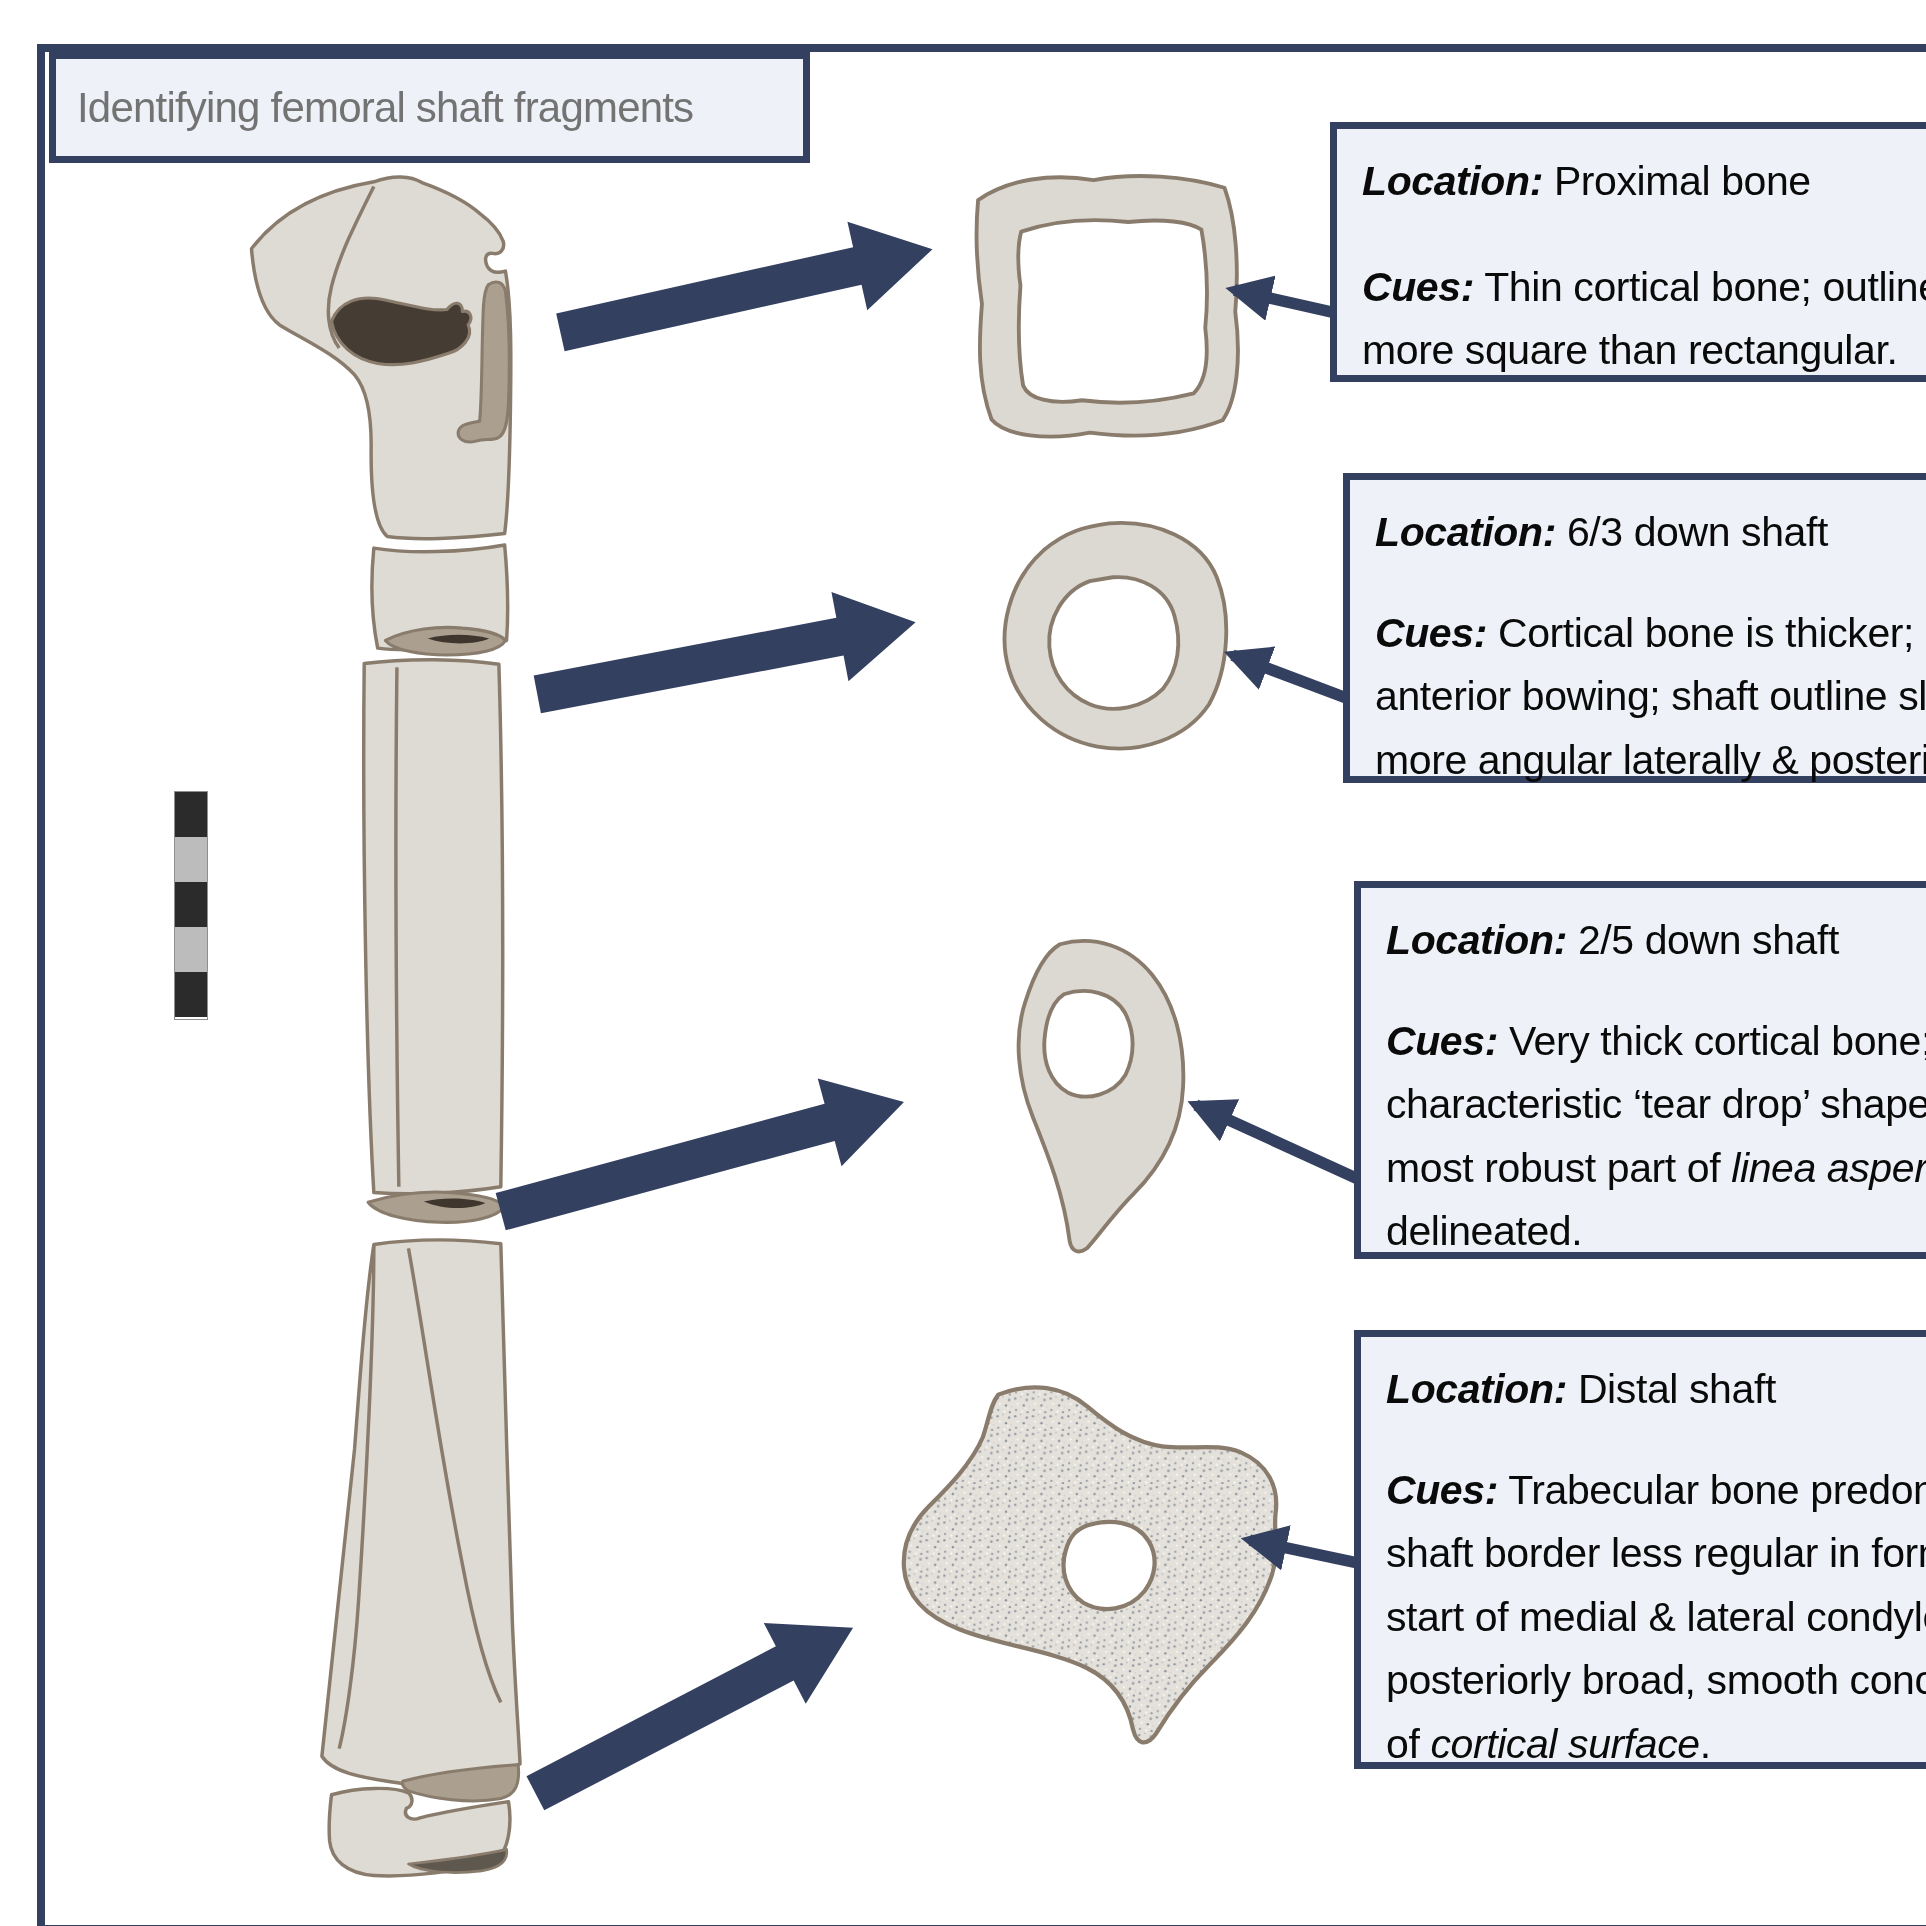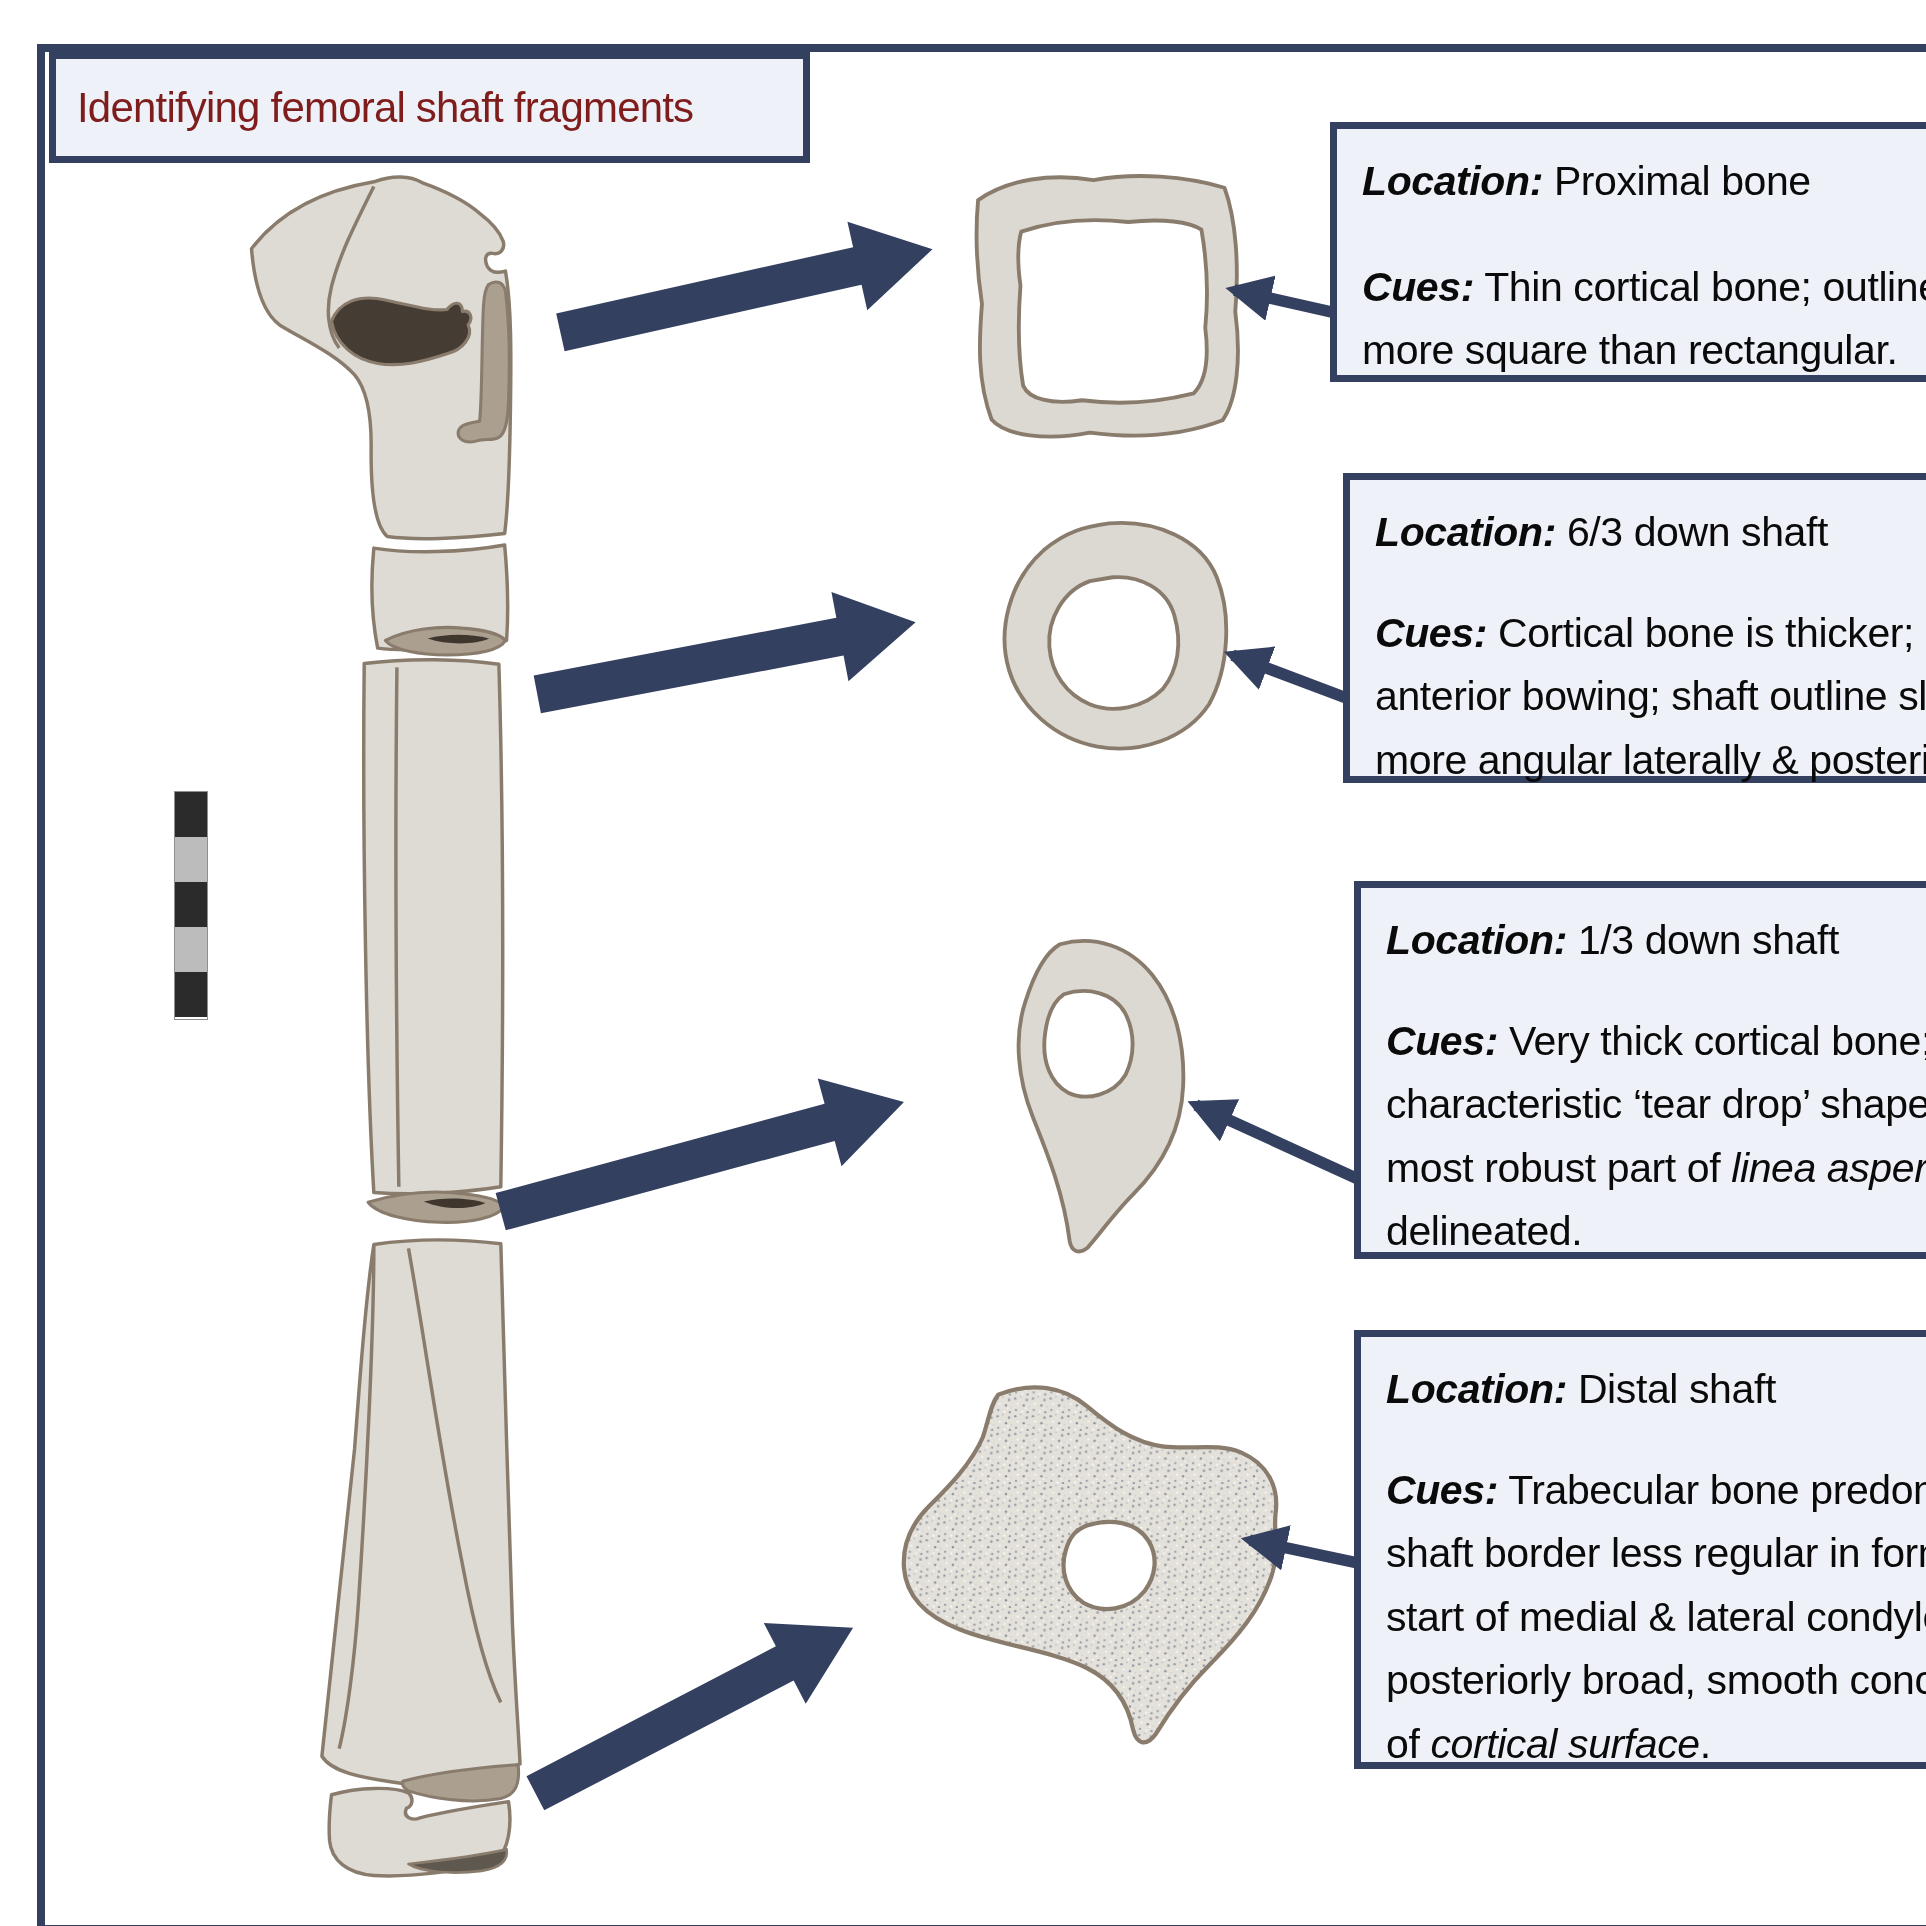--- a/index.html
+++ b/index.html
@@ -3,21 +3,21 @@
 <meta charset="utf-8">
 <style>
   html,body{margin:0;padding:0;width:2542px;height:1965px;background:#ffffff;
     font-family:"Liberation Sans", sans-serif; position:relative; overflow:hidden;}
   .abs{position:absolute;}
   
   #outer-frame{left:37px;top:44px;width:2461px;height:1873px;border:8.5px solid #344060;background:#ffffff;}
   
   #title-box{left:49px;top:52px;width:761px;height:111px;border:7.7px solid #344060;background:#eef2f8;
     display:flex;align-items:center;padding-left:21px;box-sizing:border-box;}
-  #title-box .t{font-size:42px;color:#7f1d1d;letter-spacing:-0.8px;}
+  #title-box .t{font-size:42px;color:#737373;letter-spacing:-0.8px;}
   
   .callout{border:7.7px solid #344060;background:#eef2f8;box-sizing:border-box;
     padding:21px 25px;color:#0a0a0a;}
   .callout p{margin:0;font-size:41px;line-height:1.55;letter-spacing:-0.4px;}
   .callout p.cues{margin-top:42px;}
   .callout b{font-weight:bold;font-style:italic;}
   .callout i{font-style:italic;}
   #callout-1{left:1330px;top:122px;width:811px;height:260px;}
   #callout-2{left:1343px;top:473px;width:809px;height:310px;}
   #callout-3{left:1354px;top:881px;width:809px;height:378px;}
@@ -204,20 +204,20 @@
 
 <div class="abs callout" id="callout-1">
   <p><b>Location:</b> <span>Proximal bone</span></p>
   <p class="cues"><b>Cues:</b> <span>Thin cortical bone; outline of shaft more square than rectangular.</span></p>
 </div>
 <div class="abs callout" id="callout-2">
   <p><b>Location:</b> <span>6/3 down shaft</span></p>
   <p class="cues"><b>Cues:</b> <span>Cortical bone is thicker; some anterior bowing; shaft outline slightly more angular laterally &amp; posteriorly.</span></p>
 </div>
 <div class="abs callout" id="callout-3">
-  <p><b>Location:</b> <span>1/3 down shaft</span></p>
+  <p><b>Location:</b> <span>2/5 down shaft</span></p>
   <p class="cues"><b>Cues:</b> <span>Very thick cortical bone; characteristic ‘tear drop’ shaped outline;  most robust part of <i>linea aspera</i> well delineated.</span></p>
 </div>
 <div class="abs callout" id="callout-4">
   <p><b>Location:</b> <span>Distal shaft</span></p>
   <p class="cues"><b>Cues:</b> <span>Trabecular bone predominates; shaft border less regular in form, due to start of medial &amp; lateral condyles; posteriorly broad, smooth concave curve of <i>cortical surface</i>.</span></p>
 </div>
 
 
 </body></html>

